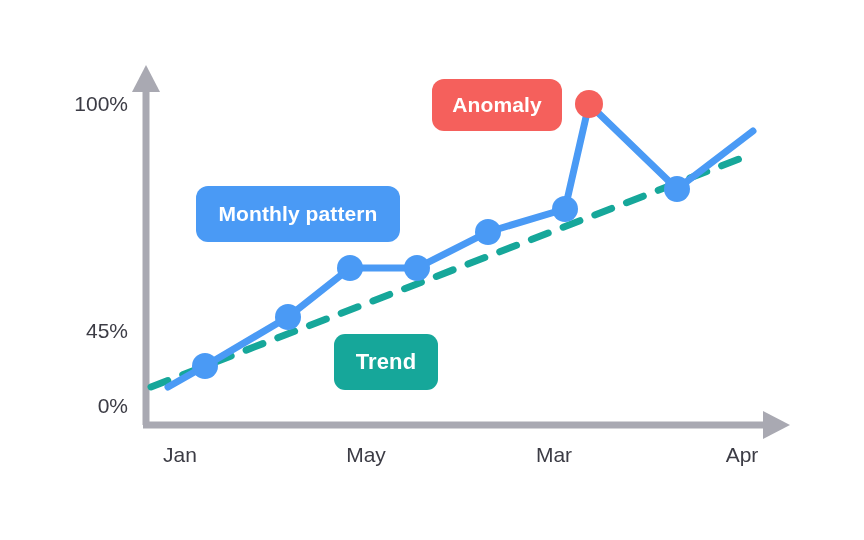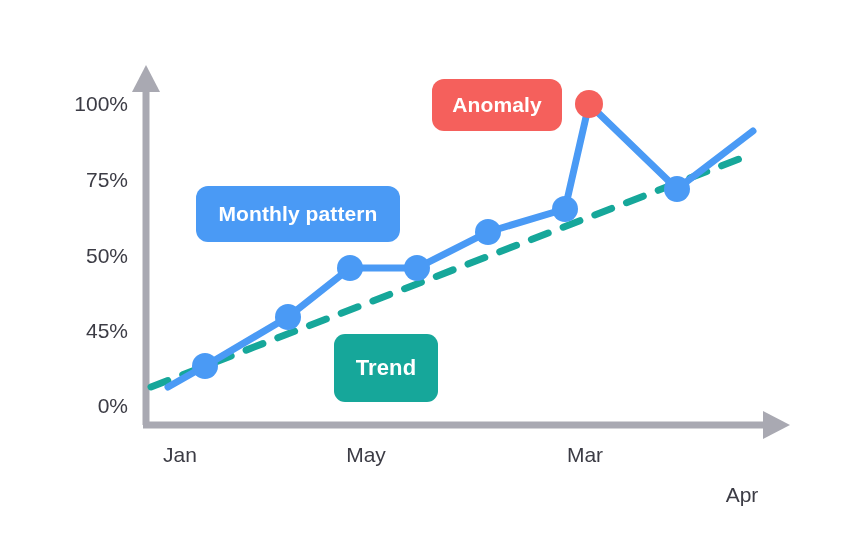--- a/index.html
+++ b/index.html
@@ -63,21 +63,21 @@
     left: 432px;
     top: 79px;
     width: 130px;
     height: 52px;
     background: #f5605c;
   }
   .badge-trend {
     left: 334px;
     top: 334px;
     width: 104px;
-    height: 68px;
+    height: 56px;
     background: #16a79a;
     border-radius: 11px;
     font-size: 22px;
   }
 </style>
 </head>
 <body>
 
 <div id="chart-root">
 
@@ -112,29 +112,27 @@
       <circle cx="350" cy="268" r="13" fill="#4a9af5"></circle>
       <circle cx="417" cy="268" r="13" fill="#4a9af5"></circle>
       <circle cx="488" cy="232" r="13" fill="#4a9af5"></circle>
       <circle cx="565" cy="209" r="13" fill="#4a9af5"></circle>
       <circle cx="677" cy="189" r="13" fill="#4a9af5"></circle>
       <circle cx="589" cy="104" r="14" fill="#f5605c"></circle>
     </g>
   </svg>
 
   <div class="axis-tick-label ytick" style="left:18px; top:104px; width:110px;">100%</div>
-  <div class="axis-tick-label ytick" style="left:18px; top:180px; width:110px;">75%</div>
-  <div class="axis-tick-label ytick" style="left:18px; top:256px; width:110px;">50%</div>
   <div class="axis-tick-label ytick" style="left:18px; top:331px; width:110px;">45%</div>
   <div class="axis-tick-label ytick" style="left:18px; top:406px; width:110px;">0%</div>
 
   <div class="axis-tick-label xtick" style="left:180px; top:443px;">Jan</div>
   <div class="axis-tick-label xtick" style="left:366px; top:443px;">May</div>
-  <div class="axis-tick-label xtick" style="left:554px; top:443px;margin-left:31px;">Mar</div>
-  <div class="axis-tick-label xtick" style="left:742px; top:443px;margin-top:40px;">Apr</div>
+  <div class="axis-tick-label xtick" style="left:554px; top:443px;">Mar</div>
+  <div class="axis-tick-label xtick" style="left:742px; top:443px;">Apr</div>
 
   <div class="badge badge-monthly">
     <span>Monthly pattern</span>
   </div>
 
   <div class="badge badge-anomaly">
     <span>Anomaly</span>
   </div>
 
   <div class="badge badge-trend">

